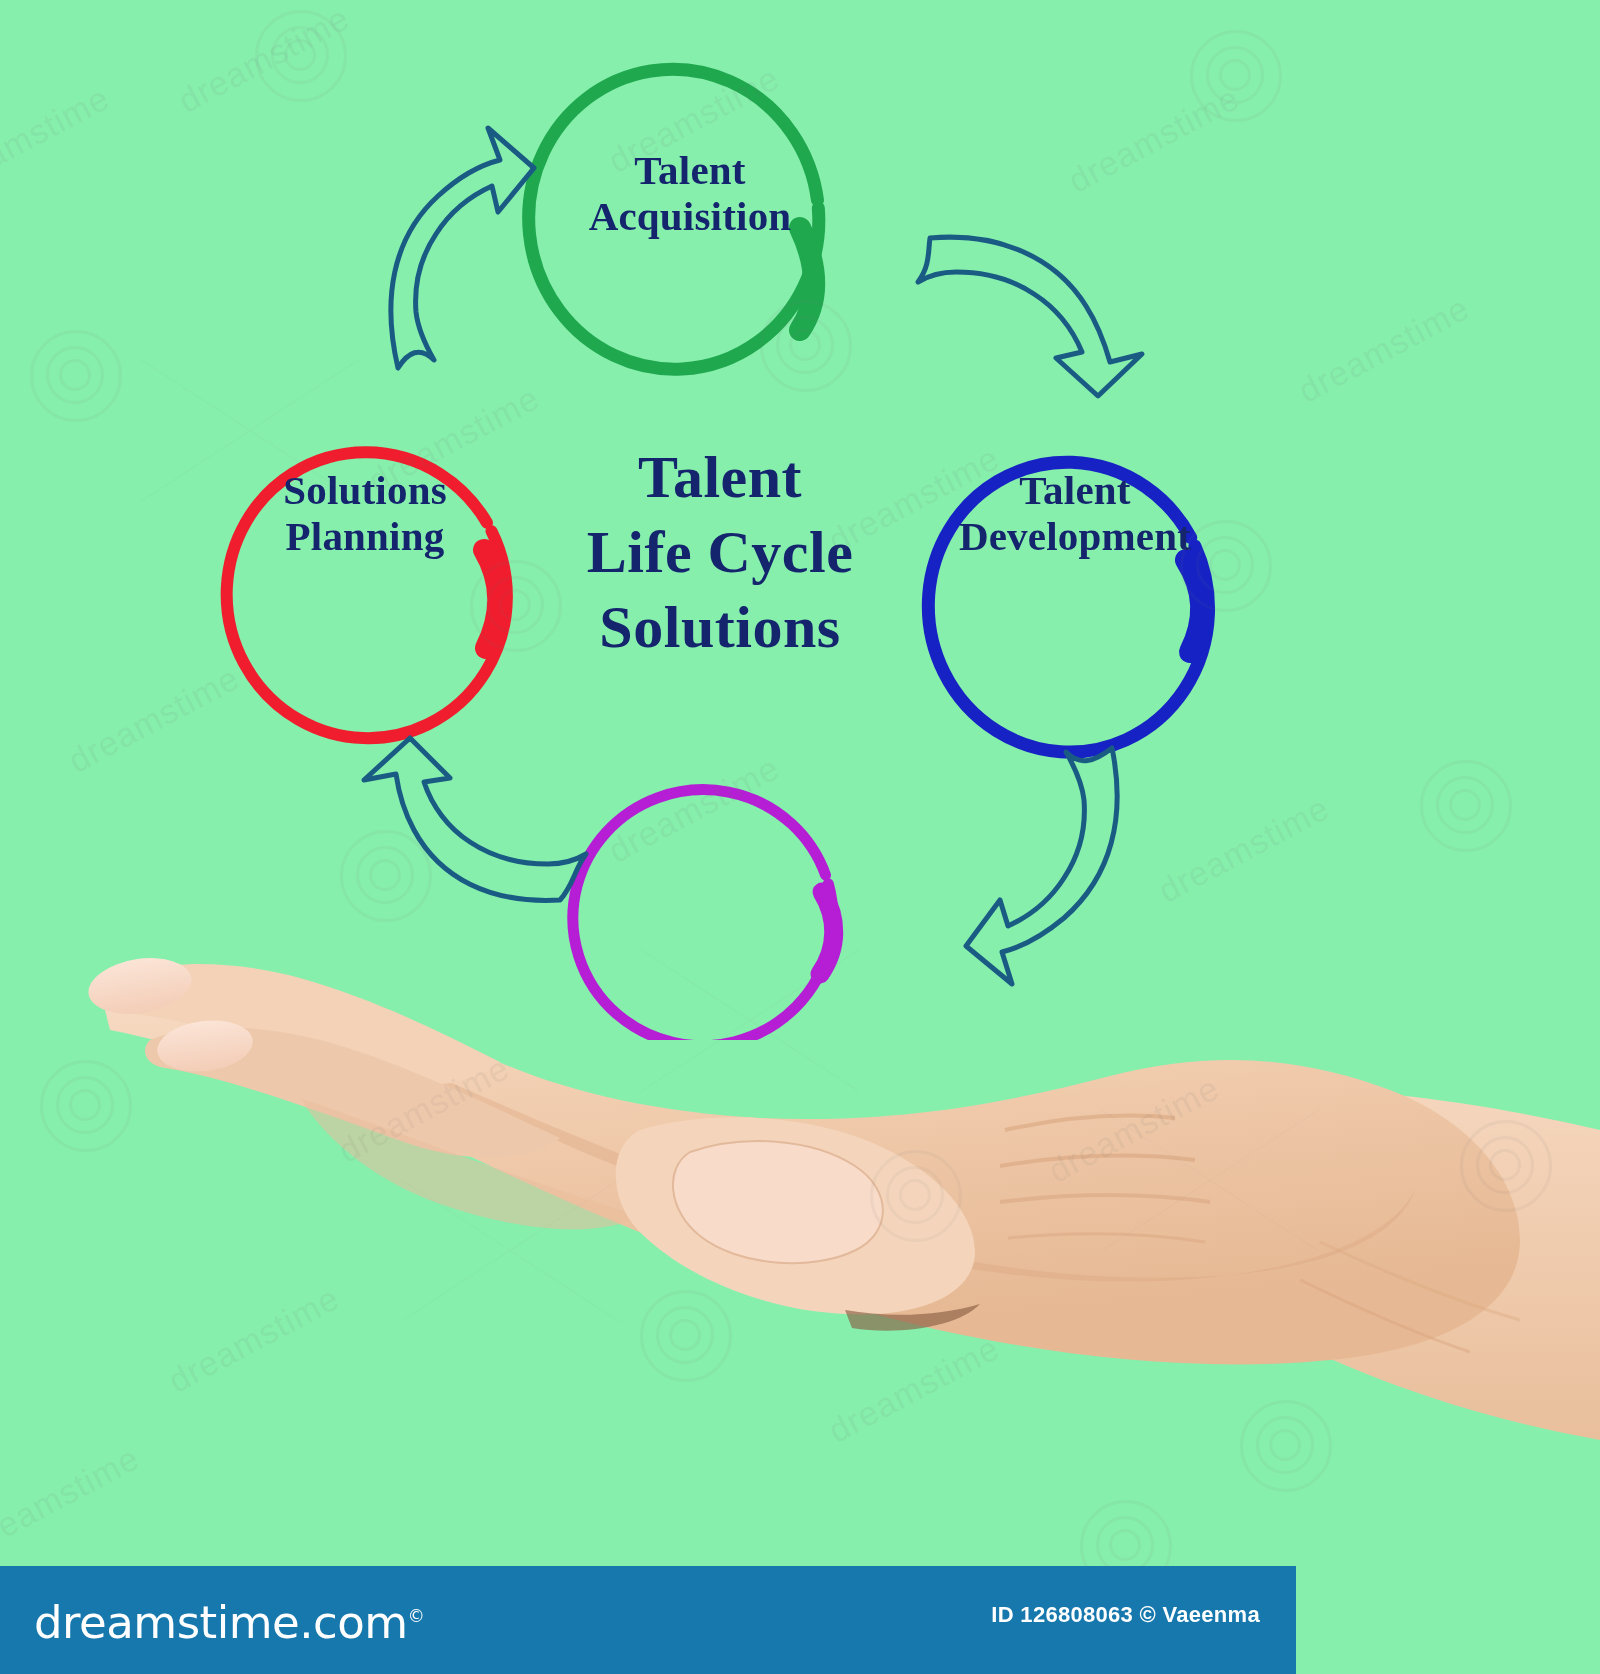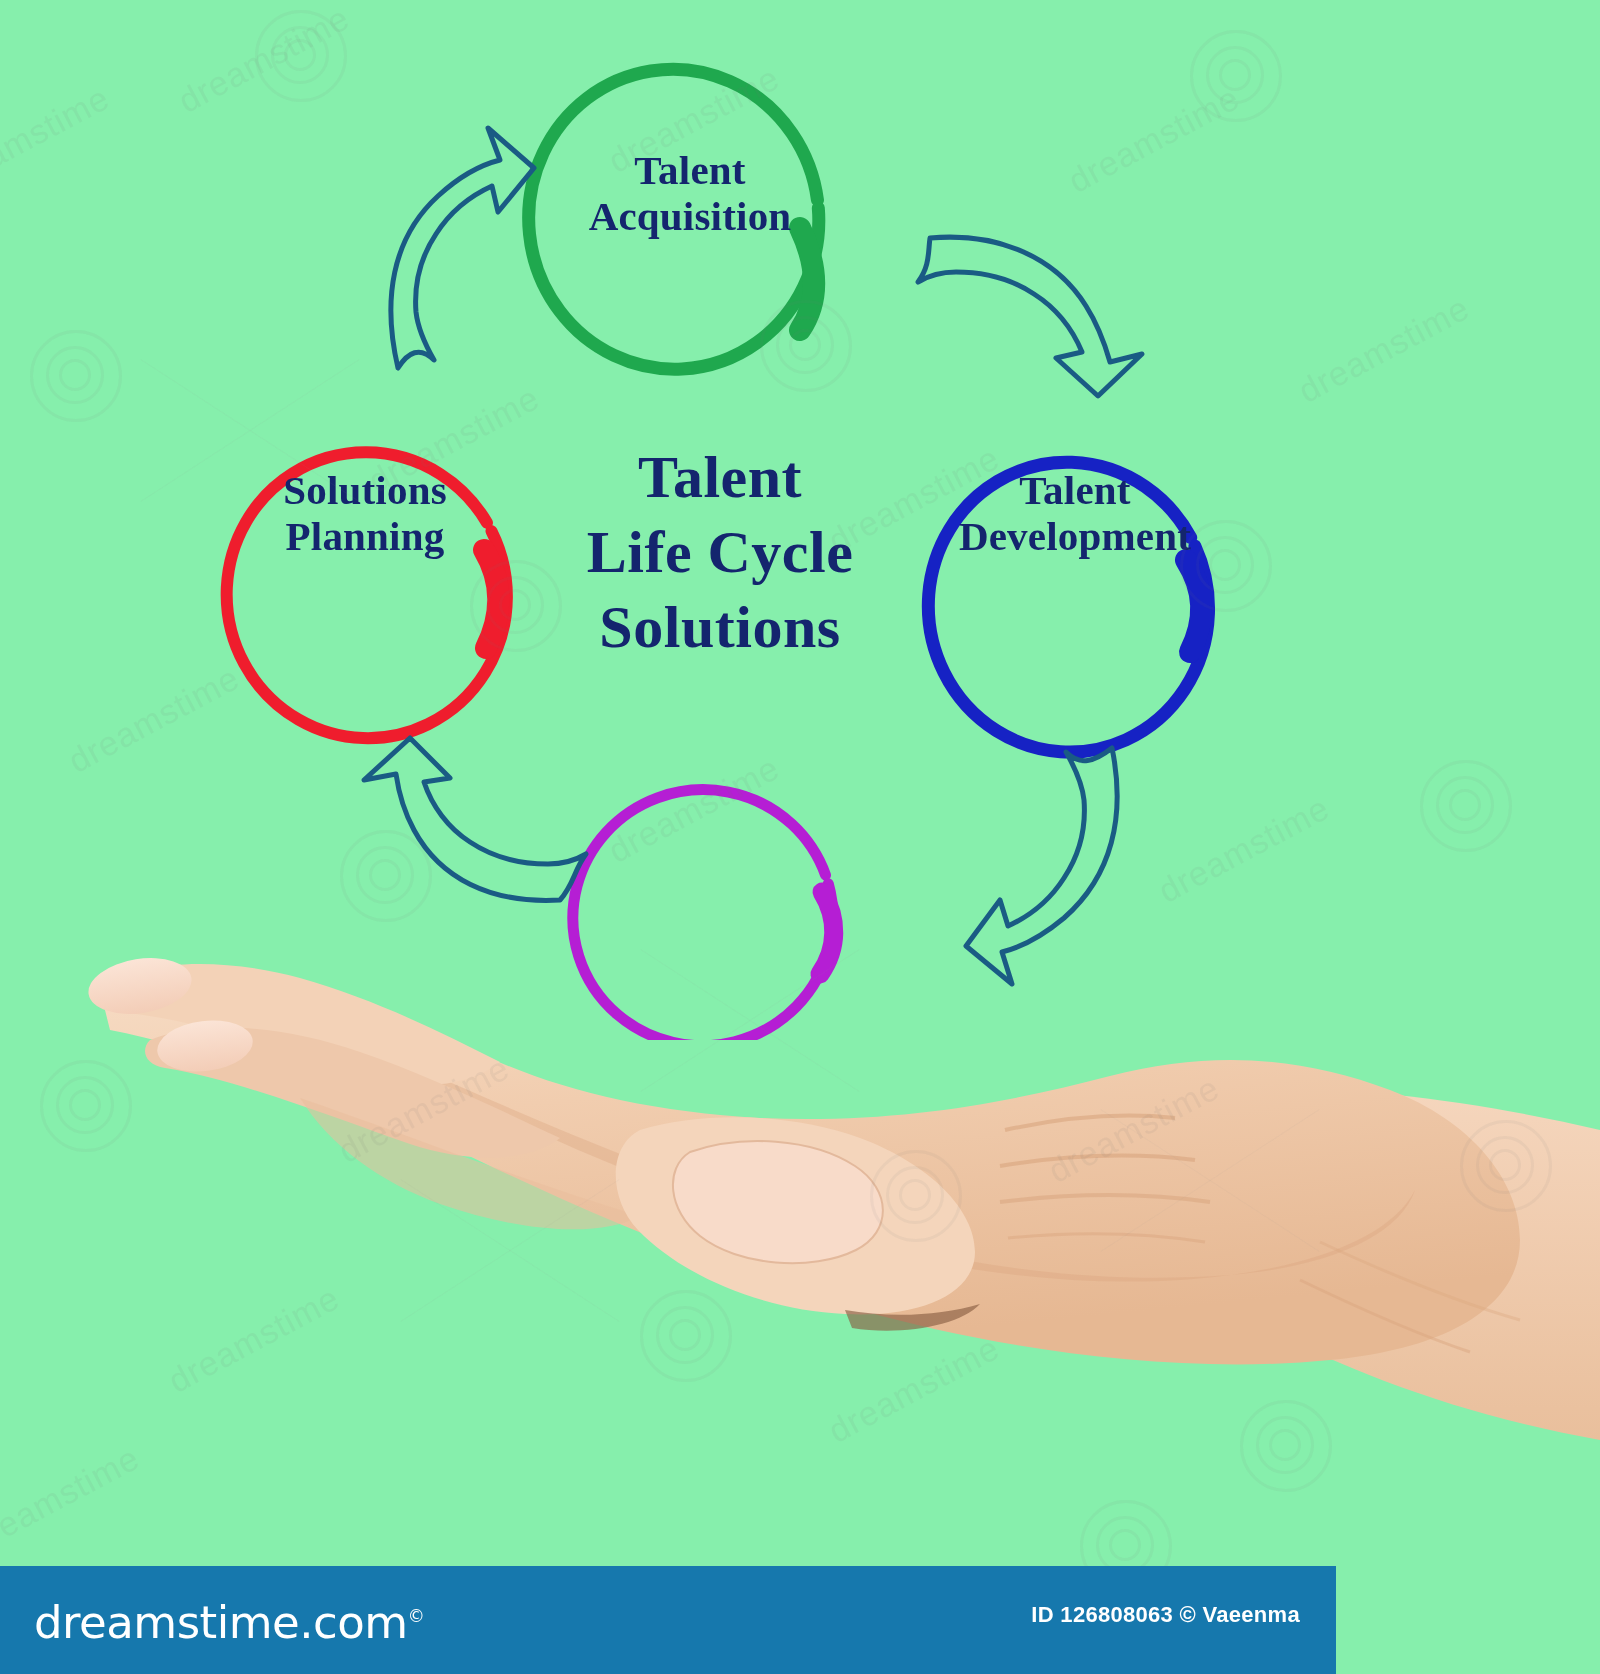--- a/index.html
+++ b/index.html
@@ -110,21 +110,20 @@
 
   
   #footer-bar {
     position: absolute;
     left: 0;
     bottom: 0;
     width: 1296px;
     height: 108px;
     background: #1678ad;
     z-index: 60;
-    padding-left: 40px;
   }
   #footer-logo {
     position: absolute;
     left: 34px;
     top: 30px;
     color: #ffffff;
     font-family: "DejaVu Sans", sans-serif;
     font-size: 45px;
     font-weight: 400;
     letter-spacing: -0.5px;

